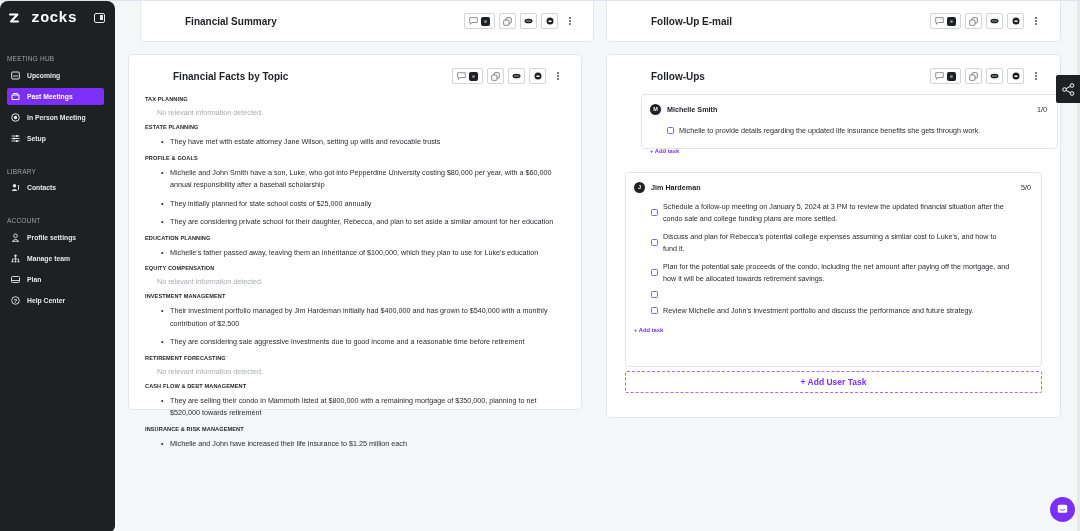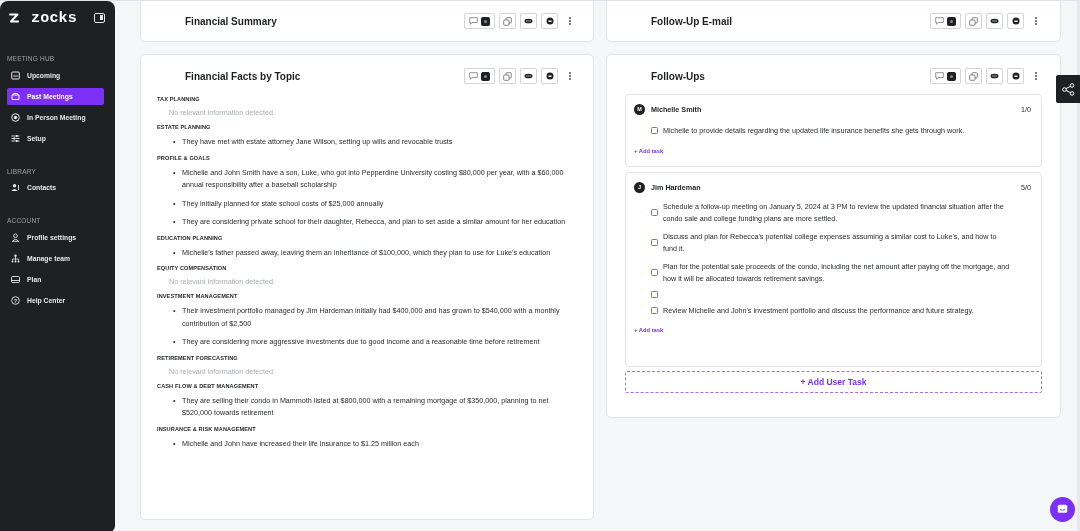--- a/index.html
+++ b/index.html
@@ -240,21 +240,21 @@
         </svg>
     </div>
     <div class="kebab">
         <span></span>
         <span></span>
         <span></span>
       </div>
   </div>
 </div>
 
-<div class="card" style="left:140px; top:53px; width:454px; height:466px;">
+<div class="card" style="left:128px; top:53px; width:454px; height:356px;">
   <div class="card-title" style="top:16px;">Financial Facts by Topic</div>
   <div class="toolbar" style="left:323px; top:13px;">
     <div class="tb-btn" style="width:31px;">
       <svg width="9" height="8" viewBox="0 0 9 8">
           <path d="M0.7 0.7 H8.3 V5.5 H3 L1.5 7.3 V5.5 H0.7 Z" stroke="#777" fill="none" stroke-width="0.8"></path>
         </svg>
       <span class="badge-dark"></span>
     </div>
     <div class="tb-btn sq">
       <svg width="9" height="9" viewBox="0 0 9 9">
@@ -314,21 +314,21 @@
     <div class="topic-head">EQUITY COMPENSATION</div>
     <div class="no-info">No relevant information detected.</div>
 
     <div class="topic-head">INVESTMENT MANAGEMENT</div>
     <div class="bullet">
         <span class="dot"></span>
         <span>Their investment portfolio managed by Jim Hardeman initially had $400,000 and has grown to $540,000 with a monthly contribution of $2,500</span>
       </div>
     <div class="bullet">
         <span class="dot"></span>
-        <span>They are considering more aggressive investments due to good income and a reasonable time before retirement</span>
+        <span>They are considering sale aggressive investments due to good income and a reasonable time before retirement</span>
       </div>
 
     <div class="topic-head">RETIREMENT FORECASTING</div>
     <div class="no-info">No relevant information detected.</div>
 
     <div class="topic-head">CASH FLOW &amp; DEBT MANAGEMENT</div>
     <div class="bullet">
         <span class="dot"></span>
         <span>They are selling their condo in Mammoth listed at $800,000 with a remaining mortgage of $350,000, planning to net $520,000 towards retirement</span>
       </div>
@@ -368,21 +368,21 @@
           <rect x="2.5" y="3.5" width="3" height="1.5" fill="#fff"></rect>
         </svg>
     </div>
     <div class="kebab">
         <span></span>
         <span></span>
         <span></span>
       </div>
   </div>
 
-  <div class="person-block" style="top:39px; height:73px;">
+  <div class="person-block" style="top:39px; height:55px;margin-left:16px;">
     <div class="person-head">
       <div class="person-name">
         <span class="avatar">M</span>
         <span>Michelle Smith</span>
       </div>
       <span class="count">1/0</span>
     </div>
     <div class="task" style="margin-top:2px;">
       <span class="checkbox"></span>
       <span>Michelle to provide details regarding the updated life insurance benefits she gets through work.</span>

